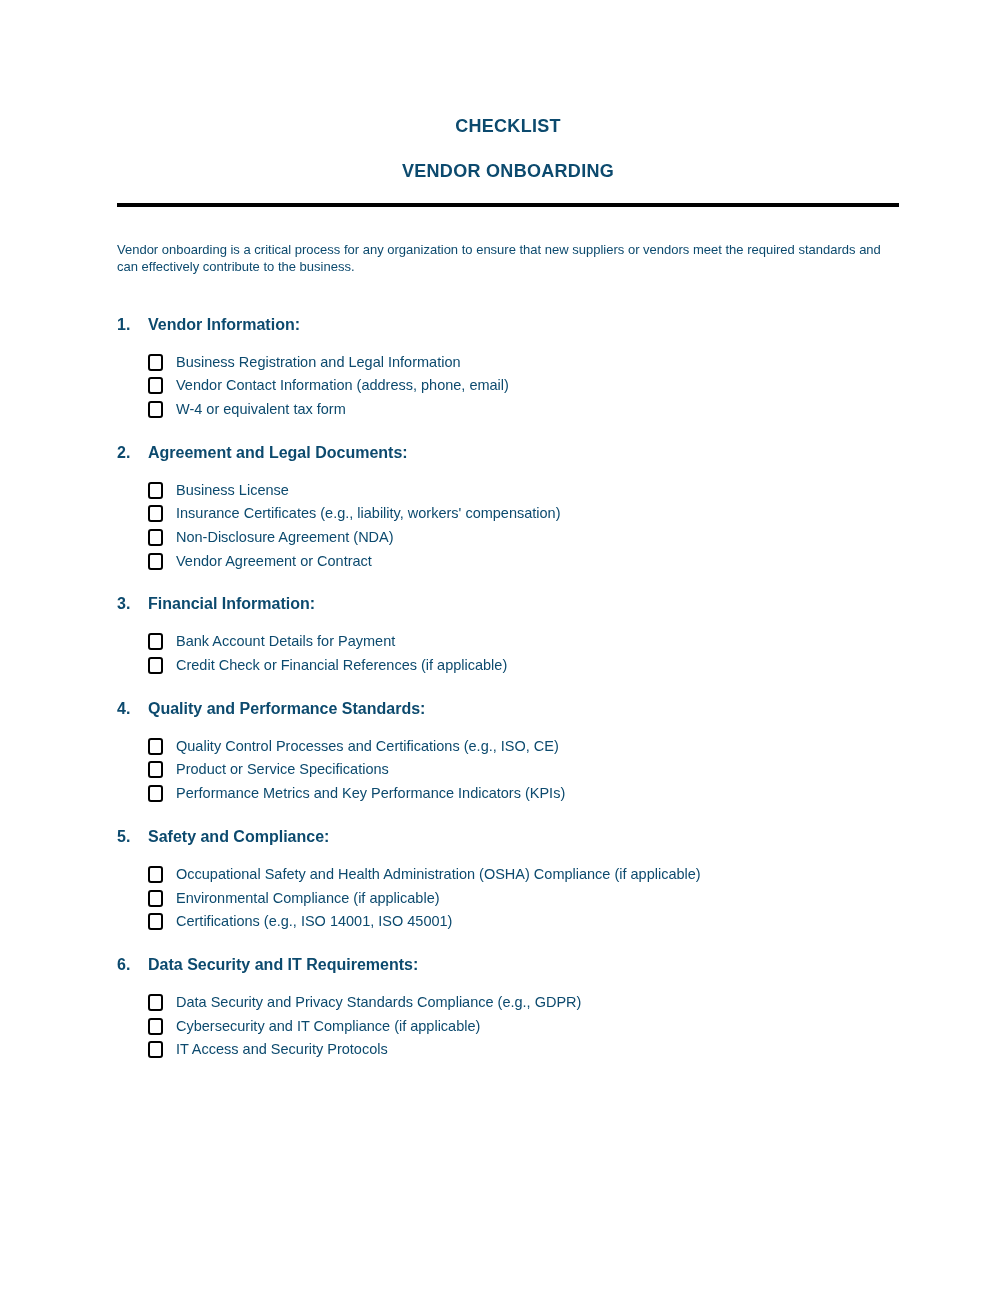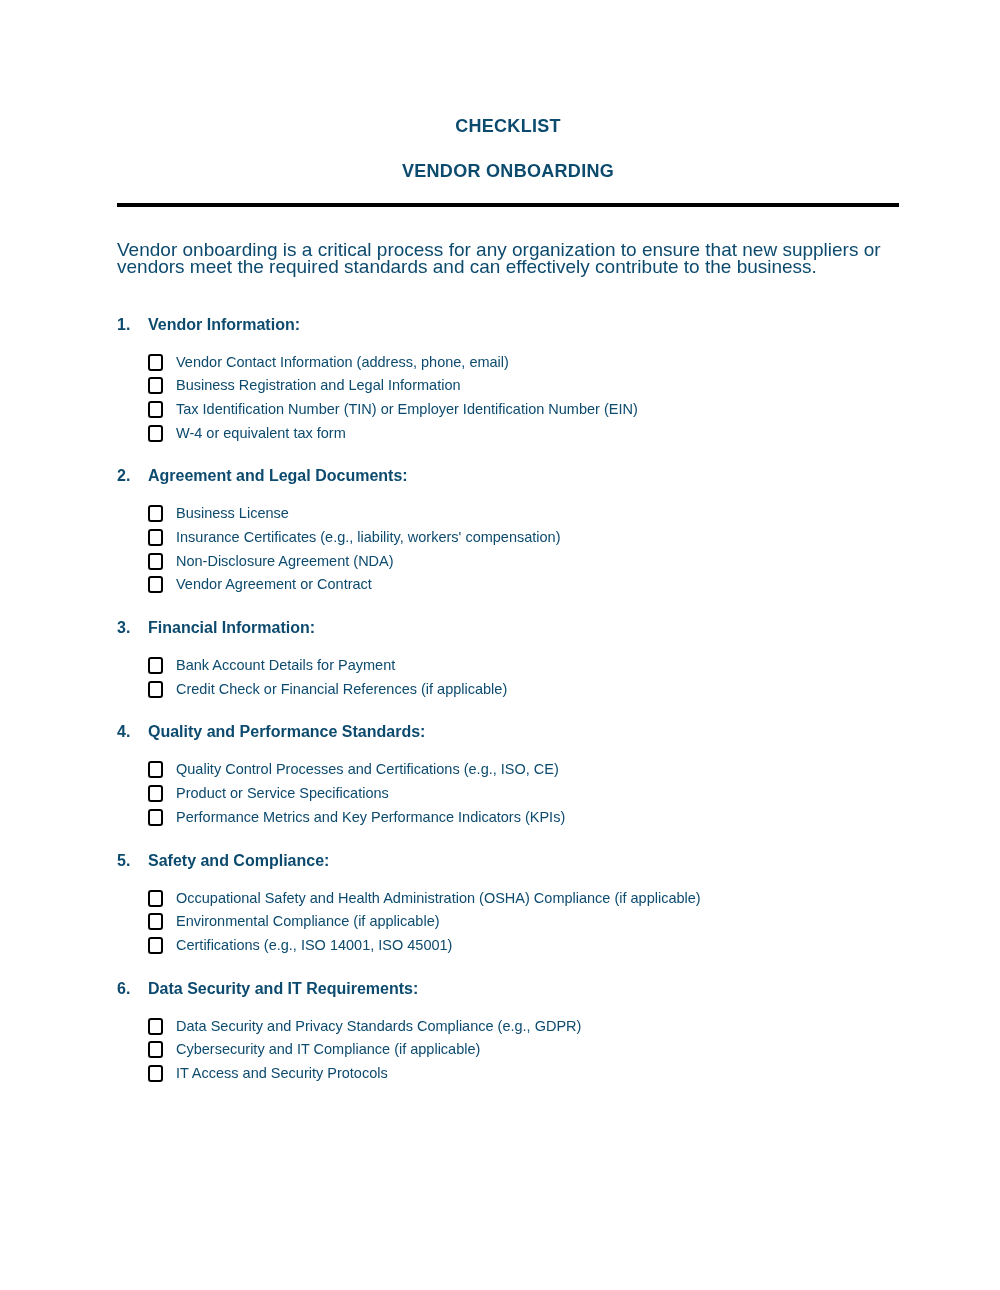--- a/index.html
+++ b/index.html
@@ -28,21 +28,21 @@
   }
   .doc-subtitle { margin-top: 25px; }
   .title-rule {
     border: none;
     height: 4px;
     background: #000000;
     margin: 22px 0 0 0;
   }
   .intro {
     margin: 34px 0 0 0;
-    font-size: 19px;
+    font-size: 13px;
     line-height: 17.3px;
   }
   .sections { margin-top: 40px; }
   .section { margin: 0 0 22px 0; }
   .section-heading {
     font-size: 16px;
     font-weight: bold;
     line-height: 18px;
     margin: 0 0 17px 0;
     display: flex;
@@ -84,32 +84,28 @@
   <div class="sections">
   <div class="section">
     <div class="section-heading">
       <span class="section-number">1.</span>
       <span class="section-heading-text">Vendor Information:</span>
     </div>
     <div class="items">
 
   <div class="item">
     <span class="checkbox"></span>
+    <span class="item-text">Business Registration and Legal Information</span>
+  </div>
+
+  <div class="item">
+    <span class="checkbox"></span>
     <span class="item-text">Vendor Contact Information (address, phone, email)</span>
   </div>
 
-  <div class="item">
-    <span class="checkbox"></span>
-    <span class="item-text">Business Registration and Legal Information</span>
-  </div>
-
-  <div class="item">
-    <span class="checkbox"></span>
-    <span class="item-text">Tax Identification Number (TIN) or Employer Identification Number (EIN)</span>
-  </div>
 
   <div class="item">
     <span class="checkbox"></span>
     <span class="item-text">W-4 or equivalent tax form</span>
   </div>
 </div>
   </div>
 
   <div class="section">
     <div class="section-heading">

